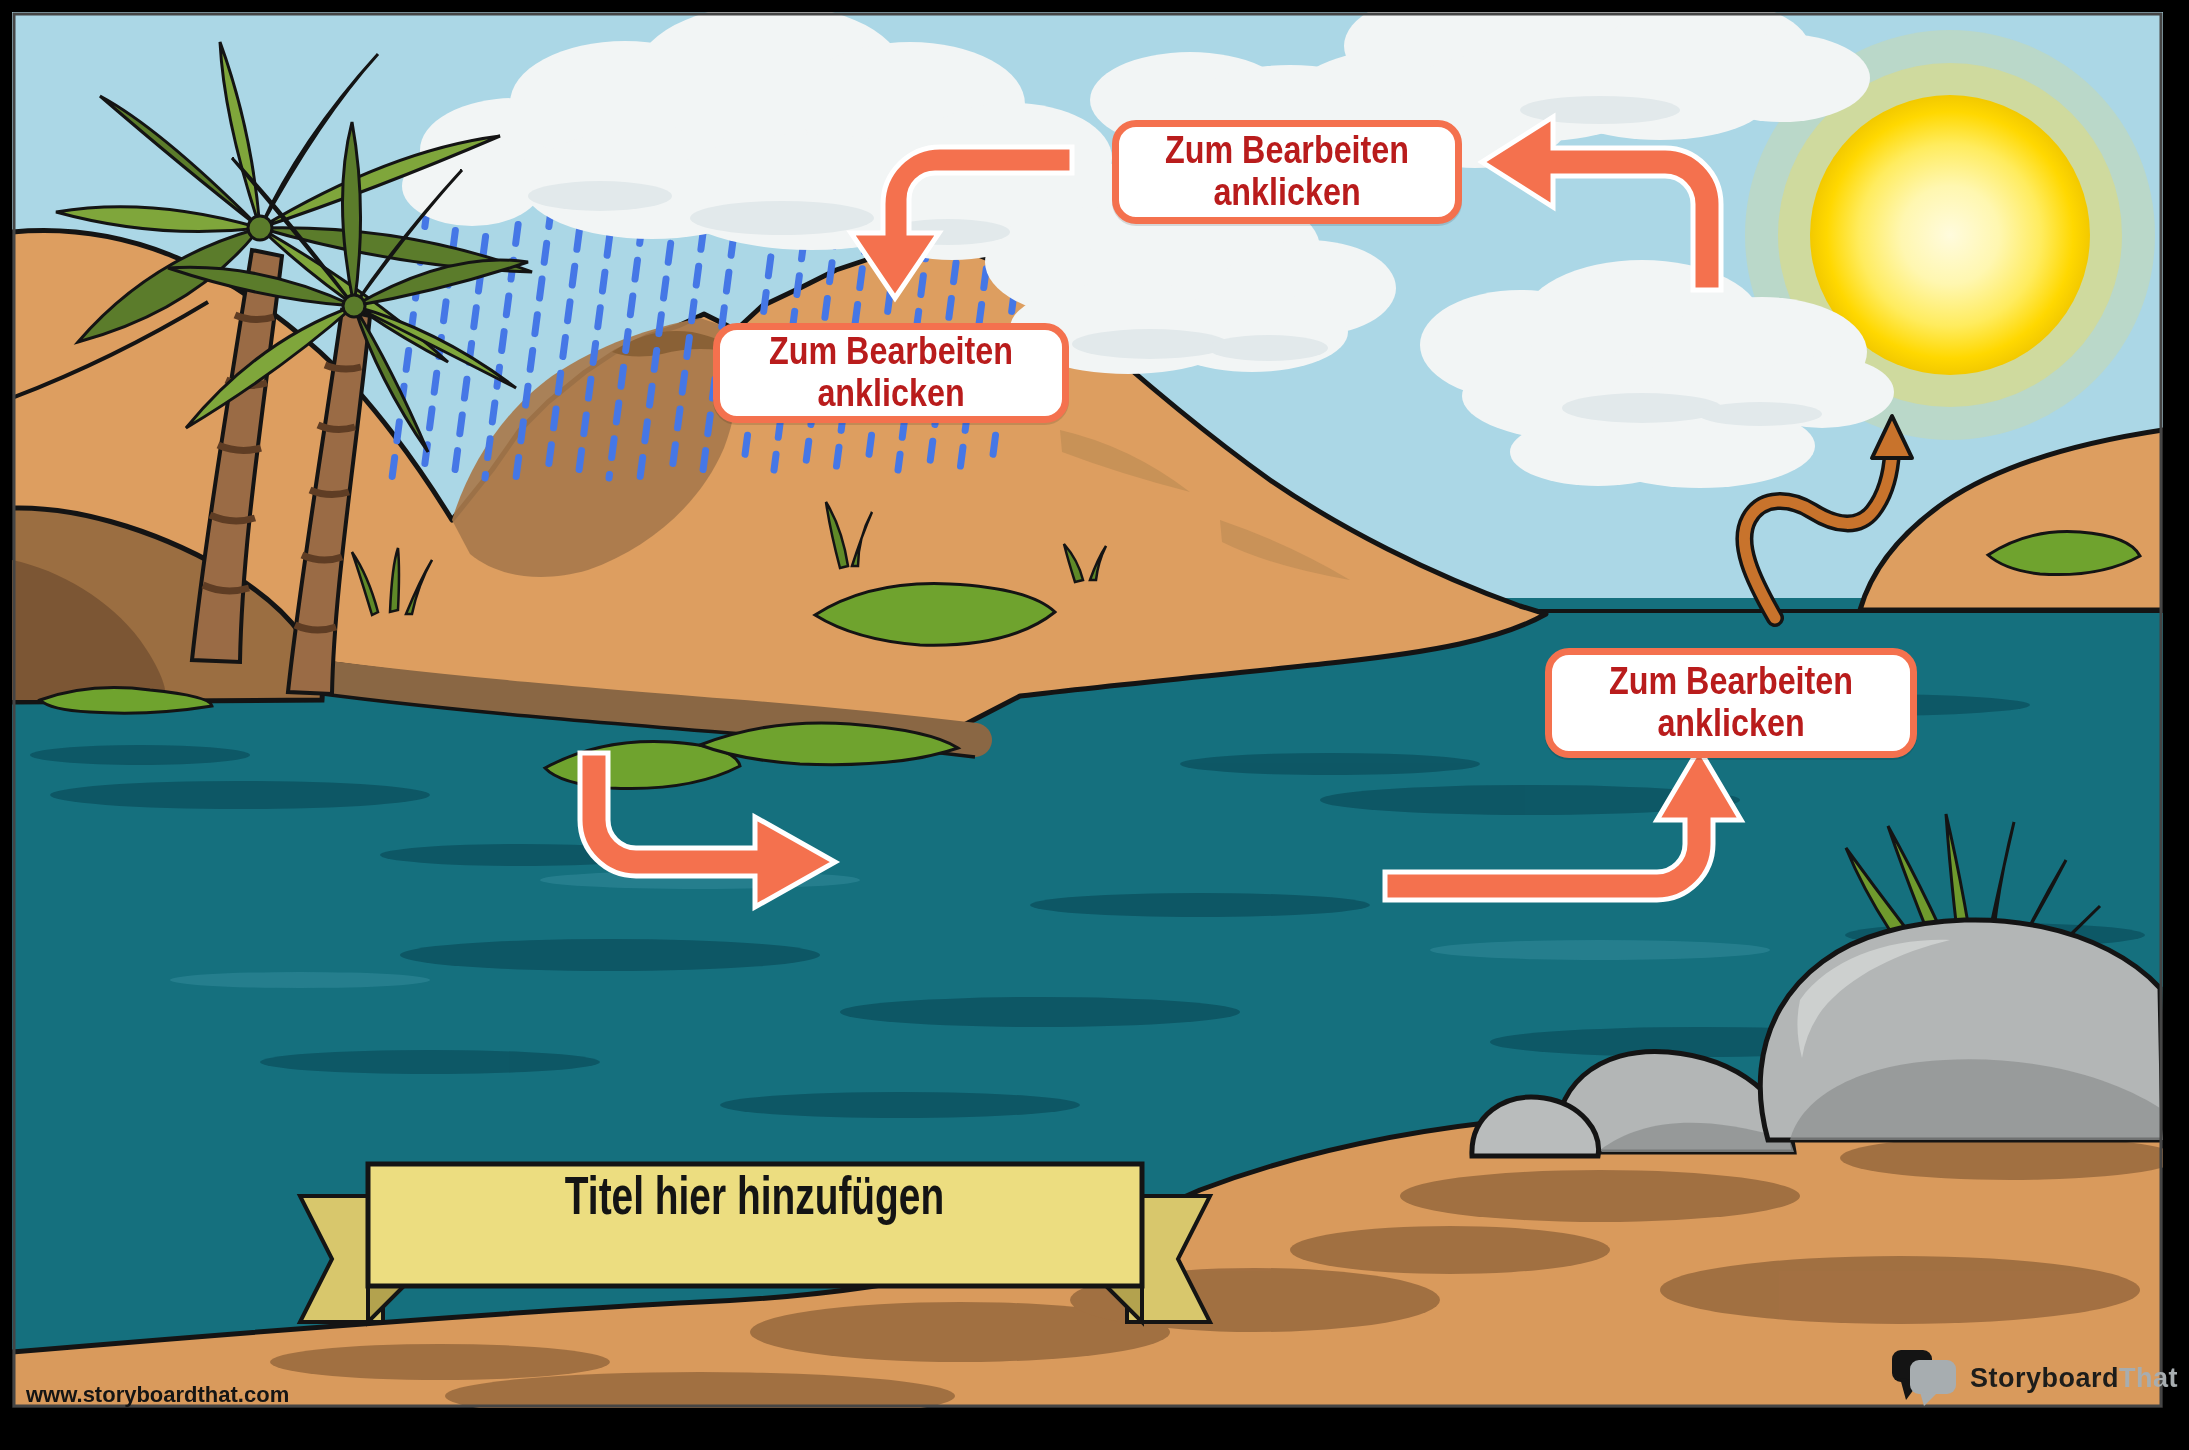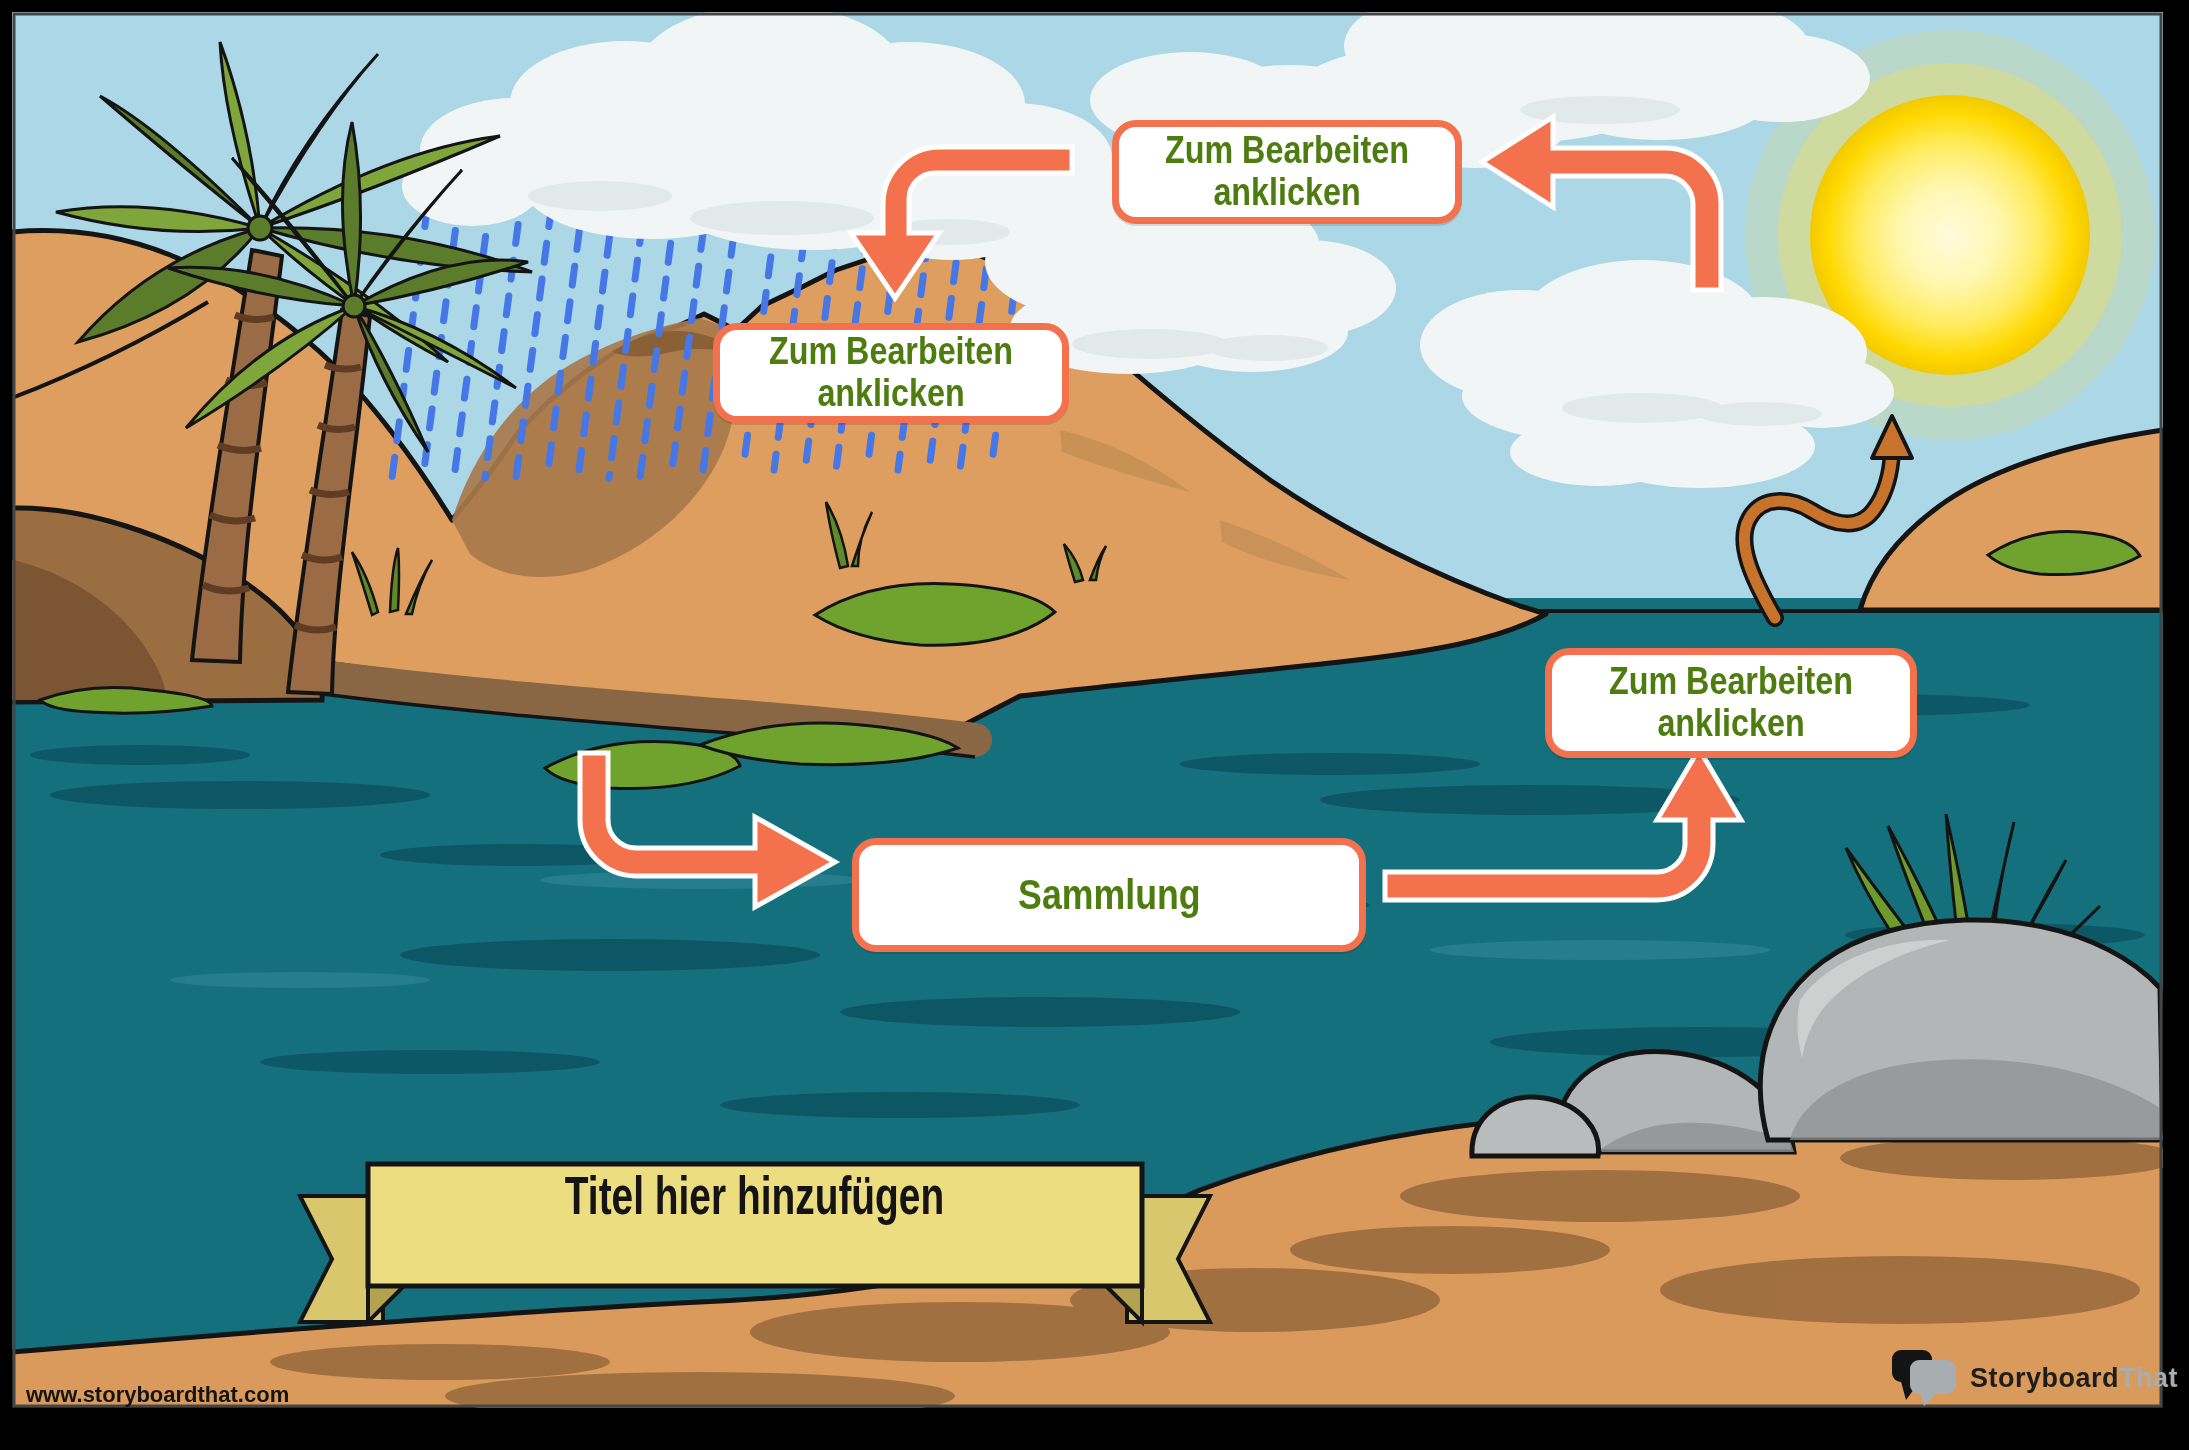--- a/index.html
+++ b/index.html
@@ -1,21 +1,21 @@
 <!DOCTYPE html>
 <html><head>
 <meta charset="utf-8">
 <style>
   html,body{margin:0;padding:0;background:#000;}
   .stage{position:relative;width:2189px;height:1450px;background:#000;overflow:hidden;
          font-family:"Liberation Sans", sans-serif;}
   .art{position:absolute;left:12px;top:12px;}
   .edit-box{position:absolute;background:#ffffff;border:7px solid #f4714e;border-radius:24px;
             display:flex;align-items:center;justify-content:center;text-align:center;
-            color:#4d7c0f;font-weight:700;box-shadow:0 2px 0 rgba(0,0,0,.12);}
+            color:#b91c1c;font-weight:700;box-shadow:0 2px 0 rgba(0,0,0,.12);}
   .edit-box .txt{display:inline-block;transform:scaleX(.85);line-height:1.1;font-size:38px;}
   .edit-box.single .txt{font-size:42px;}
   .banner-text{position:absolute;left:368px;top:1164px;width:774px;height:122px;
                display:flex;align-items:flex-start;justify-content:center;}
   .banner-text .txt{display:inline-block;transform:scaleX(.72);font-size:54px;font-weight:700;
                     color:#141414;white-space:nowrap;}
   .url-text{position:absolute;left:26px;top:1382px;font-size:22px;font-weight:700;color:#141414;}
   .logo{position:absolute;left:1890px;top:1348px;display:flex;align-items:center;gap:6px;}
   .logo .word{font-size:27px;font-weight:700;letter-spacing:.5px;}
   .logo .w1{color:#1d1d1b;}
@@ -296,23 +296,20 @@
 </div>
 
 <div class="edit-box" style="left:713px;top:323px;width:342px;height:86px;">
   <span class="txt">Zum Bearbeiten anklicken</span>
 </div>
 
 <div class="edit-box" style="left:1545px;top:648px;width:358px;height:96px;">
   <span class="txt">Zum Bearbeiten anklicken</span>
 </div>
 
-<div class="edit-box single" style="left:852px;top:838px;width:500px;height:100px;">
-  <span class="txt">Sammlung</span>
-</div>
 
 <div class="banner-text">
   <span class="txt">Titel hier hinzufügen</span>
 </div>
 
 <div class="url-text">www.storyboardthat.com</div>
 
 <div class="logo">
   <svg width="74" height="60" viewBox="0 0 74 60">
     <rect x="2" y="2" width="40" height="32" rx="9" fill="#141414"></rect>

